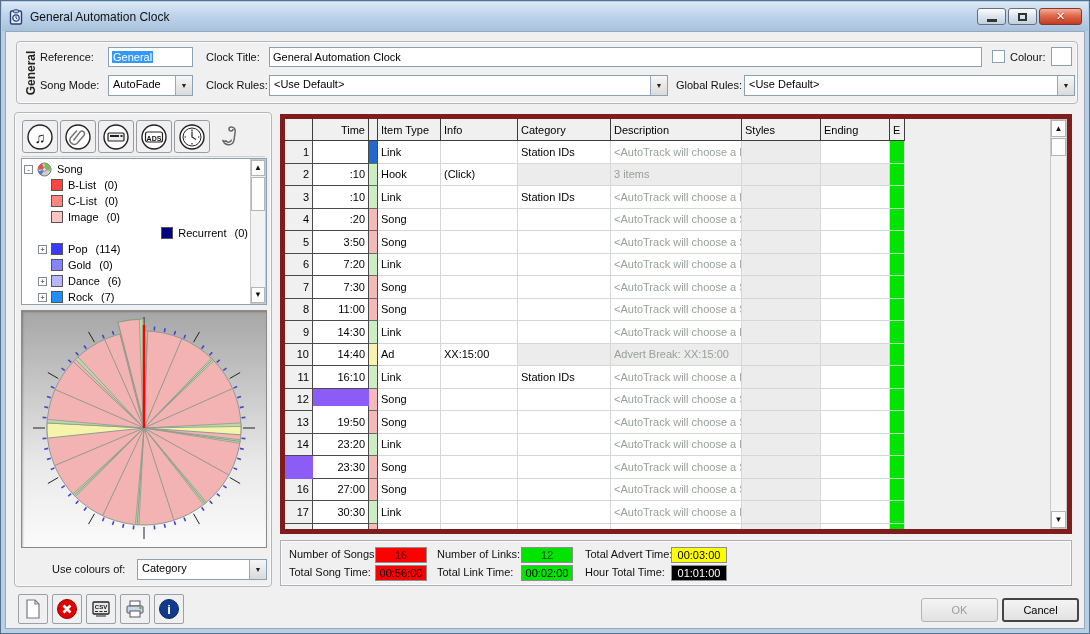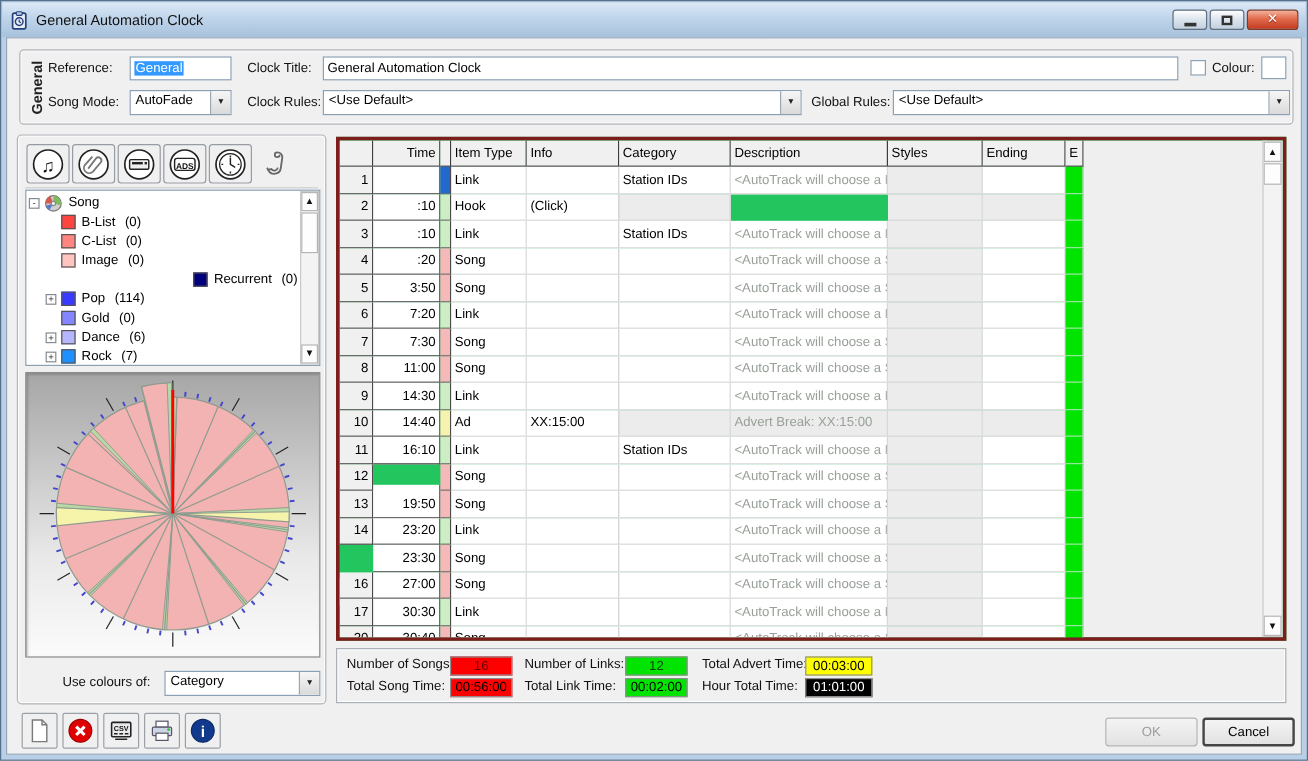--- a/index.html
+++ b/index.html
@@ -48,21 +48,21 @@
   
   .sb{background:#f3f3f3;border:1px solid #c9c9c9;}
   .sb-btn{position:absolute;left:0;right:0;height:16px;background:#fdfdfd;border:1px solid #b5b5b5;
     display:flex;align-items:center;justify-content:center;font-size:8px;color:#111;line-height:1;}
   .sb-thumb{position:absolute;left:0;right:0;background:#fdfdfd;border:1px solid #b5b5b5;}
 
   
   #piePanel{border:1px solid #8a8a8a;background:linear-gradient(#a6a6a6,#e9e9e9 65%,#fbfbfb);box-shadow:inset 1px 1px 2px rgba(0,0,0,.25);}
 
   
-  #gridPanel{border:3px solid #7f1d1d;background:#22c55e;overflow:hidden;}
+  #gridPanel{border:5px solid #7f1d1d;background:#8b5cf6;overflow:hidden;}
   .gcell{position:absolute;font-size:11px;overflow:hidden;white-space:nowrap;padding:0 3px;display:flex;align-items:center;}
   .ghead{background:#f0f0f0;border-right:1px solid #3d3d3d;border-bottom:1px solid #3d3d3d;font-size:11px;}
   .gfixed{background:#f0f0f0;border-right:1px solid #4a4a4a;border-bottom:1px solid #4a4a4a;justify-content:flex-end;}
   .gtime{background:#fff;border-right:1px solid #4a4a4a;border-bottom:1px solid #4a4a4a;justify-content:flex-end;}
   .gswatch{border-right:1px solid #4a4a4a;border-bottom:1px solid #6a6a6a;}
   .gdata{background:#fff;border-right:1px solid #d7d7d7;border-bottom:1px solid #d7d7d7;color:#000;}
   .gdesc{color:#98a098;}
   .gE{border-bottom:1px solid #b7eab7;}
 
   
@@ -379,20 +379,21 @@
               <div class="gcell gdata" style="left: 536px; top: 0px; width: 69px; height: 22.5px;"></div>
               <div class="gcell gdata gE" style="left: 605px; top: 0px; width: 15px; height: 22.5px; background: rgb(0, 228, 0);"></div>
             </div>
             <div style="position: absolute; left: 0px; top: 44.5px; width: 620px; height: 22.5px;">
               <div class="gcell gfixed" style="left: 0px; top: 0px; width: 28px; height: 22.5px;">2</div>
               <div class="gcell gtime" style="left: 28px; top: 0px; width: 56px; height: 22.5px;">:10</div>
               <div class="gcell gswatch" style="left: 84px; top: 0px; width: 9px; height: 22.5px; background: rgb(205, 238, 196);"></div>
               <div class="gcell gdata" style="left: 93px; top: 0px; width: 63px; height: 22.5px;">Hook</div>
               <div class="gcell gdata" style="left: 156px; top: 0px; width: 77px; height: 22.5px;">(Click)</div>
               <div class="gcell gdata" style="left: 233px; top: 0px; width: 93px; height: 22.5px; background: rgb(236, 236, 236);"></div>
+              <div class="gcell gdata gdesc" style="left: 326px; top: 0px; width: 131px; height: 22.5px; background: rgb(236, 236, 236);">3 items</div>
               <div class="gcell gdata" style="left: 457px; top: 0px; width: 79px; height: 22.5px; background: rgb(236, 236, 236);"></div>
               <div class="gcell gdata" style="left: 536px; top: 0px; width: 69px; height: 22.5px; background: rgb(236, 236, 236);"></div>
               <div class="gcell gdata gE" style="left: 605px; top: 0px; width: 15px; height: 22.5px; background: rgb(0, 228, 0);"></div>
             </div>
             <div style="position: absolute; left: 0px; top: 67px; width: 620px; height: 22.5px;">
               <div class="gcell gfixed" style="left: 0px; top: 0px; width: 28px; height: 22.5px;">3</div>
               <div class="gcell gtime" style="left: 28px; top: 0px; width: 56px; height: 22.5px;">:10</div>
               <div class="gcell gswatch" style="left: 84px; top: 0px; width: 9px; height: 22.5px; background: rgb(205, 238, 196);"></div>
               <div class="gcell gdata" style="left: 93px; top: 0px; width: 63px; height: 22.5px;">Link</div>
               <div class="gcell gdata" style="left: 156px; top: 0px; width: 77px; height: 22.5px;"></div>

